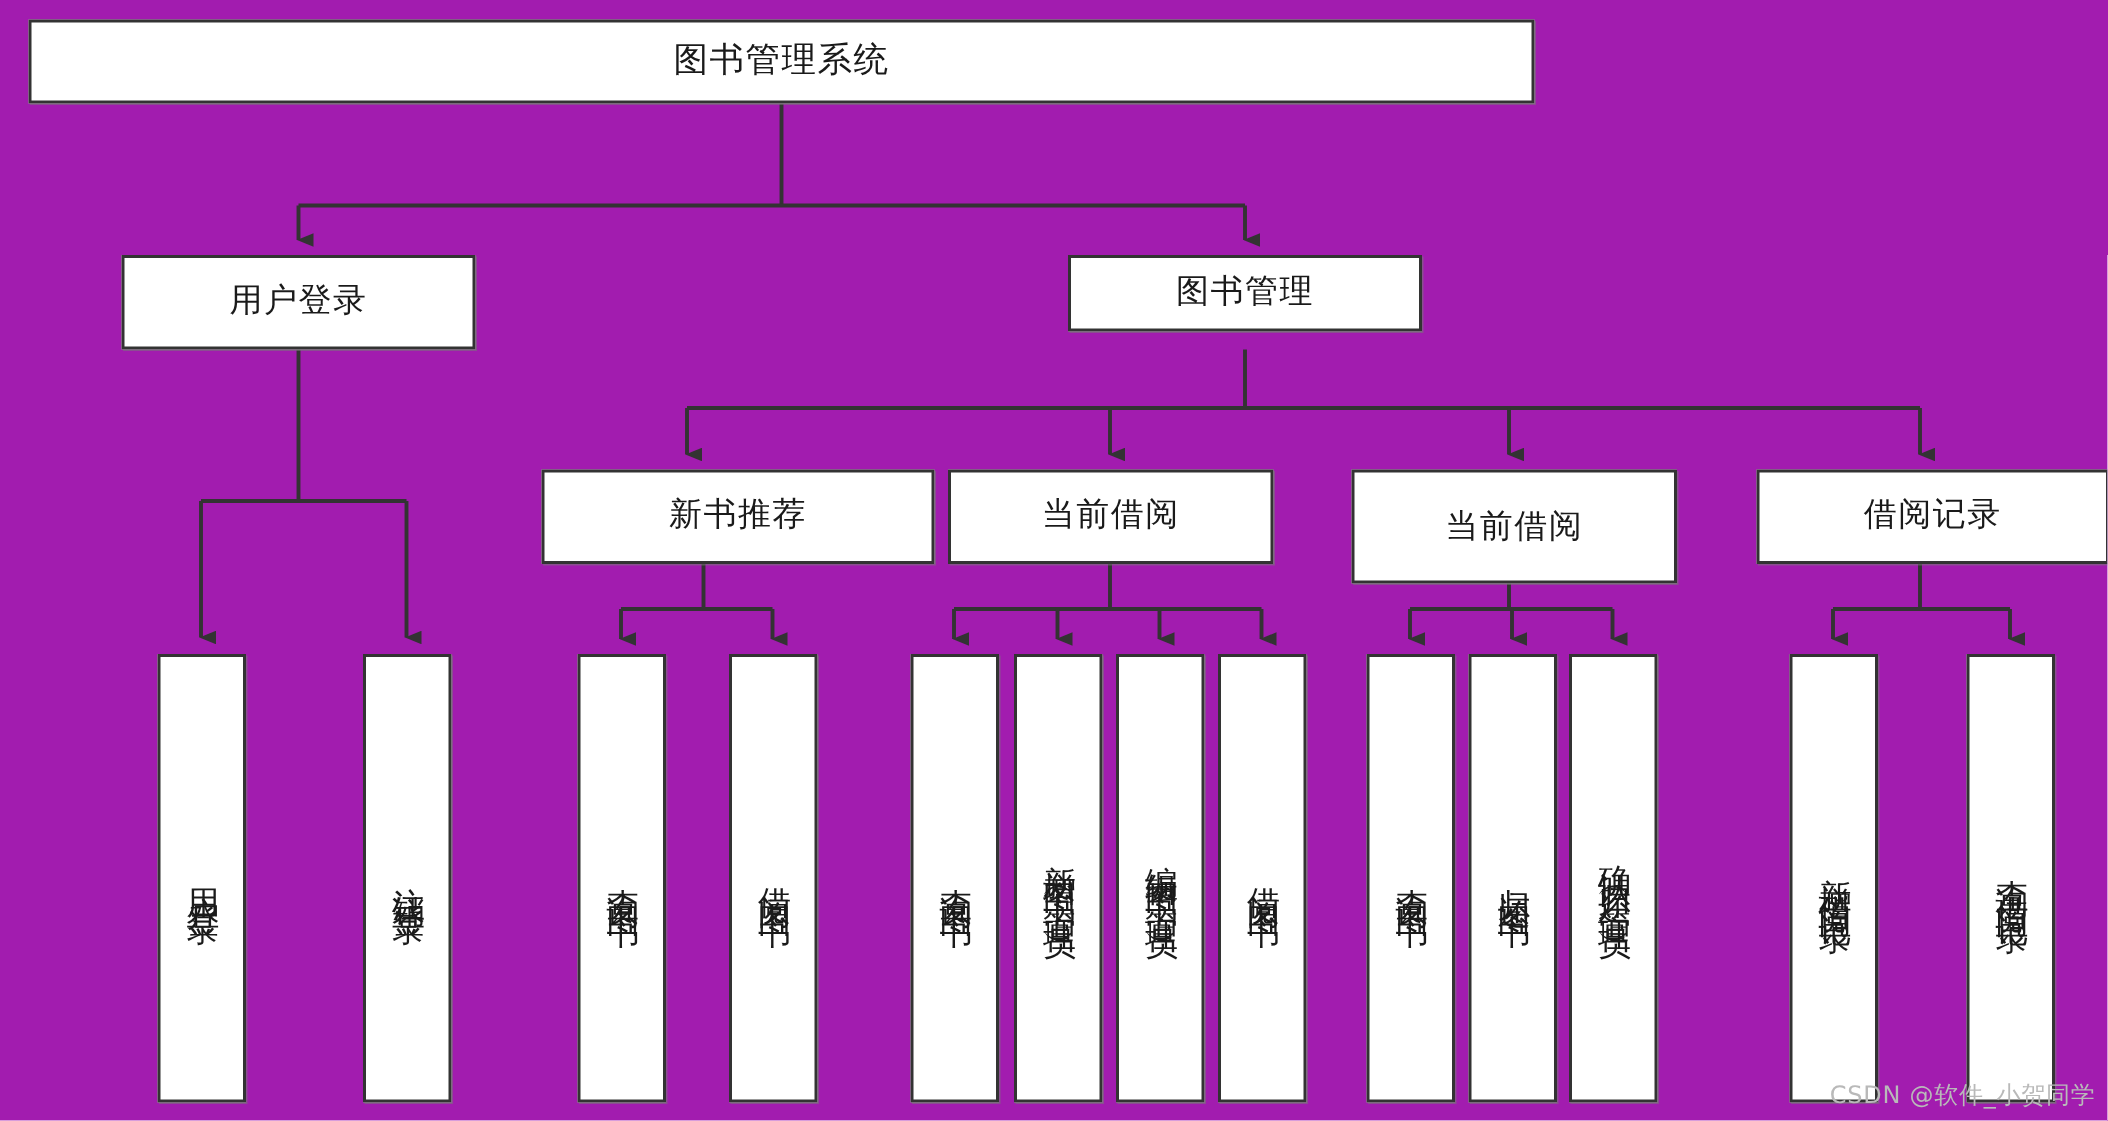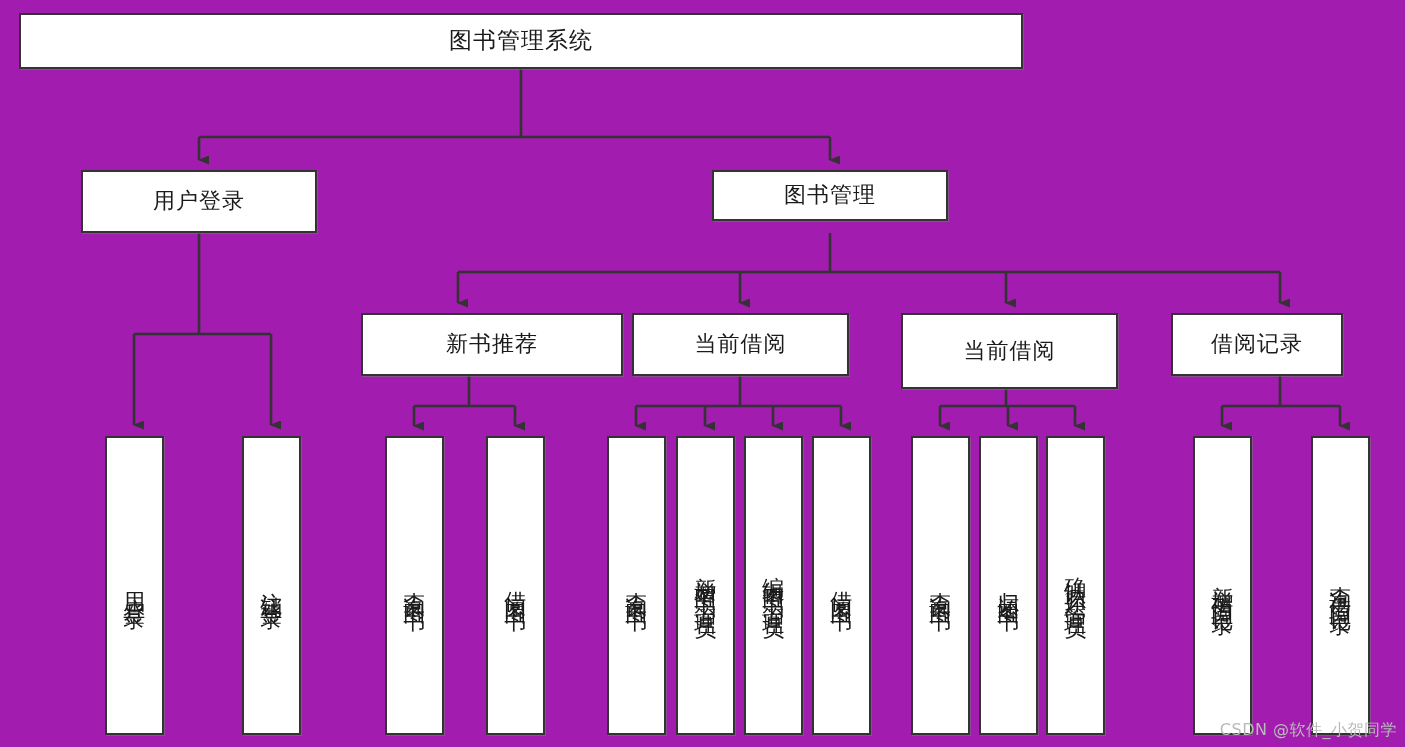--- a/index.html
+++ b/index.html
@@ -143,21 +143,21 @@
 
   <div class="node node-h" style="left:361px; top:313px; width:262px; height:63px;">
     <span>新书推荐</span>
   </div>
   <div class="node node-h" style="left:632px; top:313px; width:217px; height:63px;">
     <span>当前借阅</span>
   </div>
   <div class="node node-h" style="left:901px; top:313px; width:217px; height:76px;font-family:Liberation Serif, serif;">
     <span>当前借阅</span>
   </div>
-  <div class="node node-h" style="left:1171px; top:313px; width:172px; height:63px;">
+  <div class="node node-h" style="left:1171px; top:313px; width:235px; height:63px;">
     <span>借阅记录</span>
   </div>
 
   <div class="node node-v" style="left:105px; top:436px; width:59px; height:299px;">
     <span class="vtext">用户登录</span>
   </div>
   <div class="node node-v" style="left:242px; top:436px; width:59px; height:299px;">
     <span class="vtext">注销登录</span>
   </div>
 

